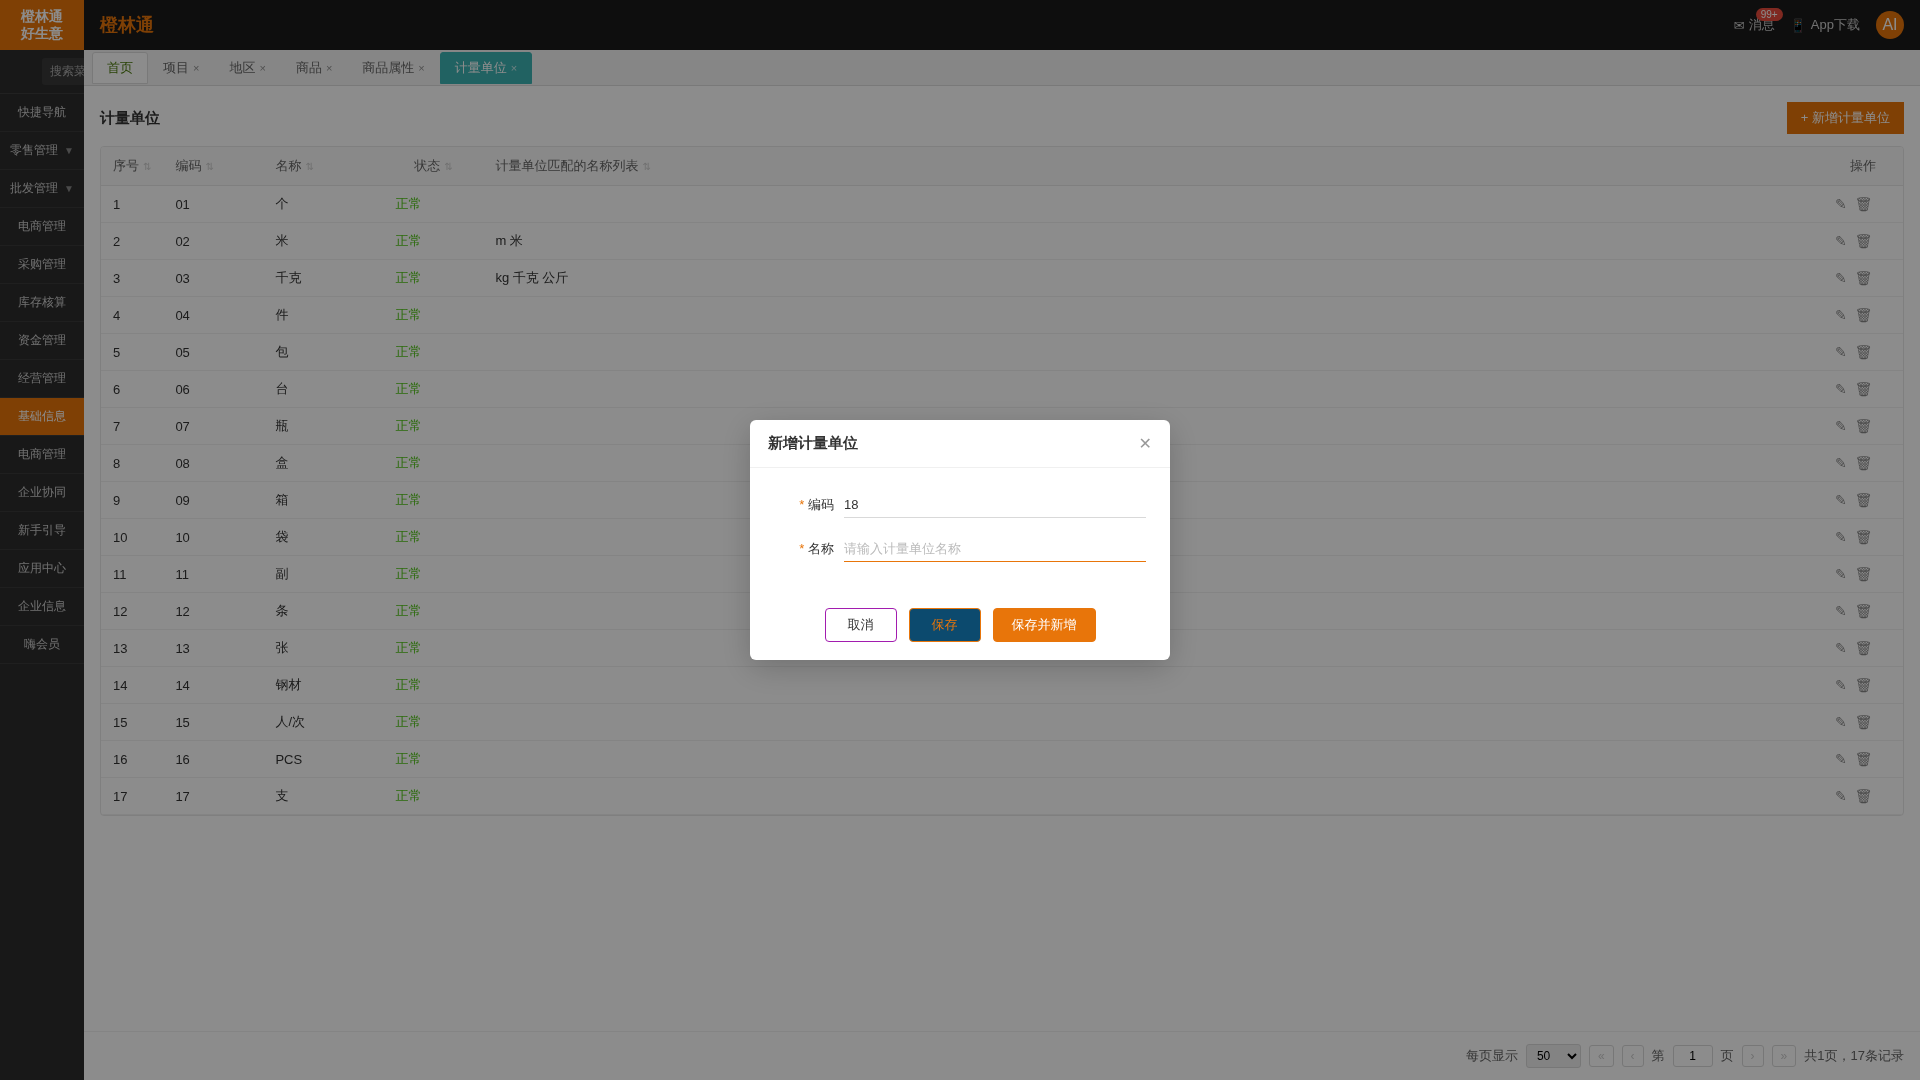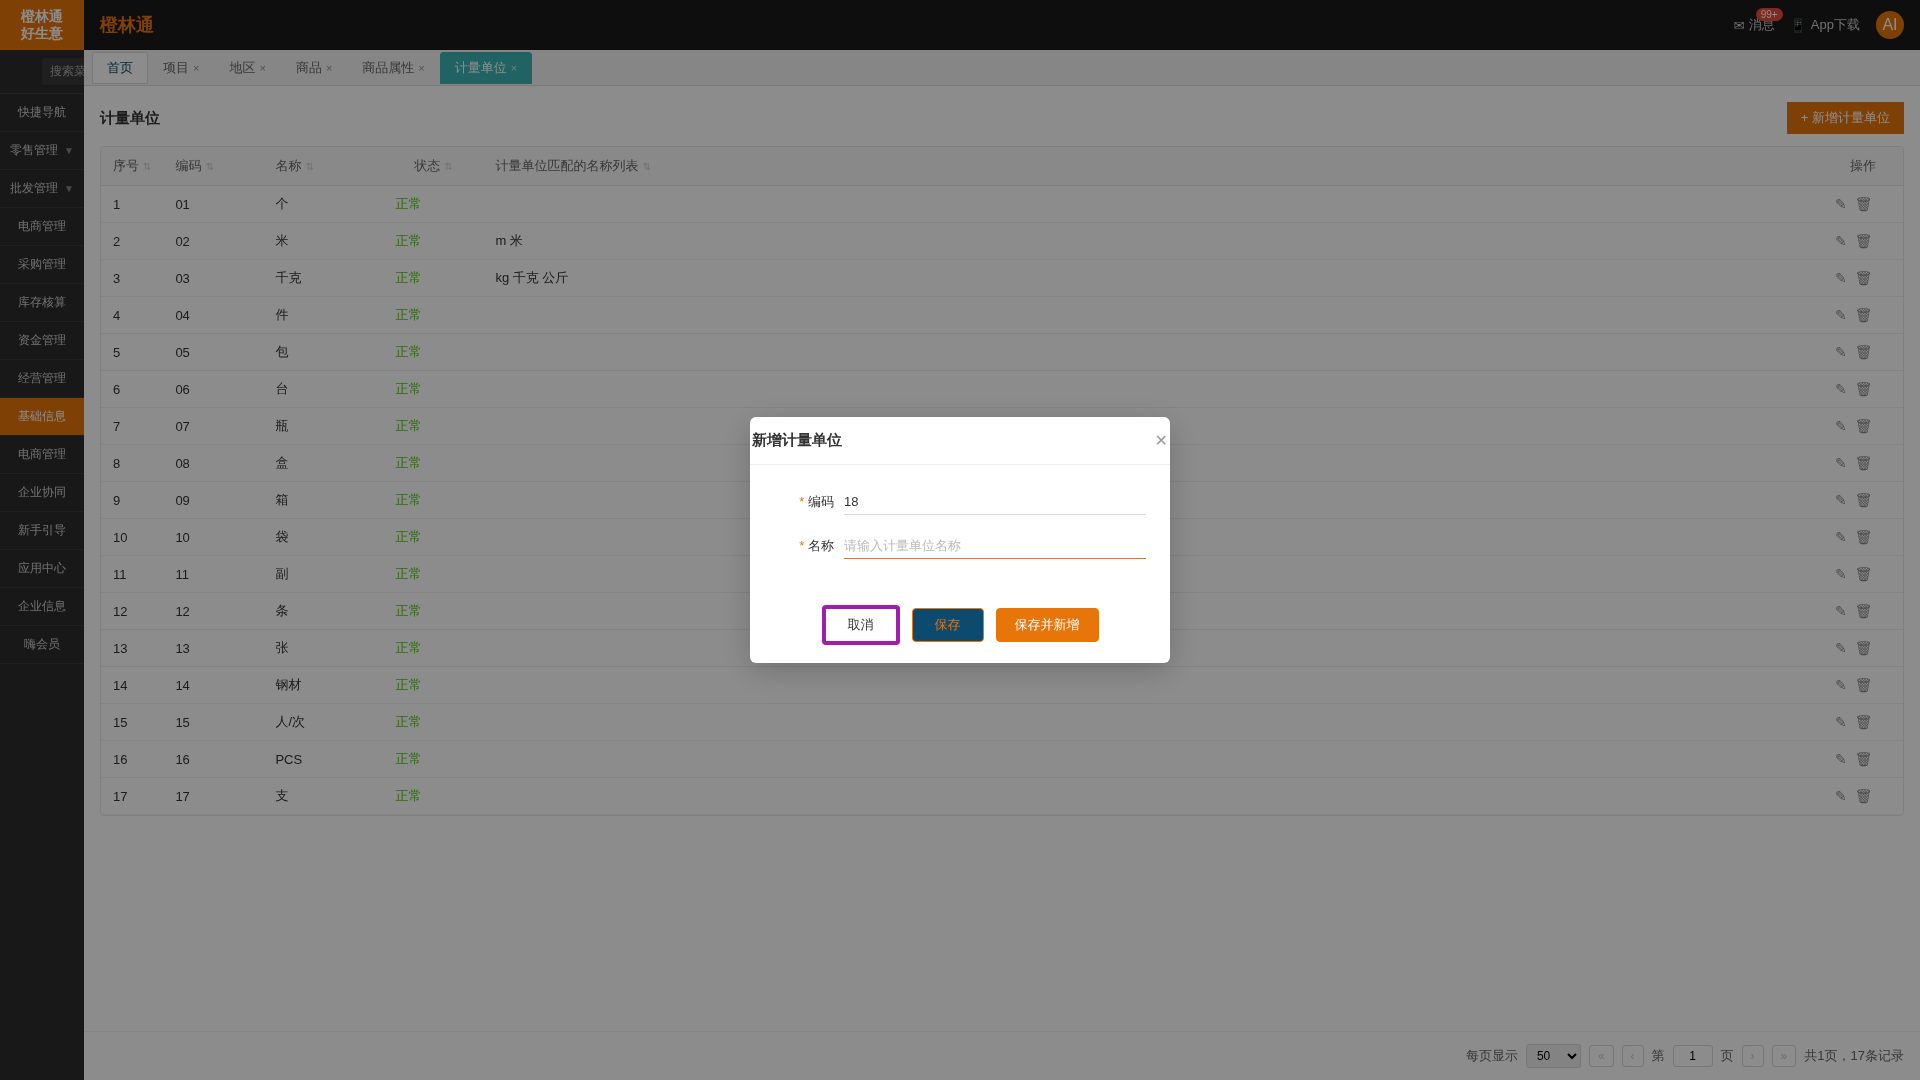--- a/index.html
+++ b/index.html
@@ -27,21 +27,21 @@
     .header-msg { color: #ccc; font-size: 13px; cursor: pointer; position: relative; display: flex; align-items: center; gap: 4px; }
     .badge { background: #e74c3c; color: white; border-radius: 10px; font-size: 10px; padding: 1px 5px; position: absolute; top: -8px; right: -8px; }
     .header-app { color: #ccc; font-size: 13px; cursor: pointer; display: flex; align-items: center; gap: 4px; }
     .header-avatar { width: 28px; height: 28px; border-radius: 50%; background: #e8750a; display: flex; align-items: center; justify-content: center; color: white; font-size: 16px; cursor: pointer; }
 
     
     .tabs { background: #f5f5f5; border-bottom: 1px solid #ddd; height: 36px; display: flex; align-items: center; padding: 0 8px; flex-shrink: 0; }
     .tab { display: flex; align-items: center; gap: 4px; padding: 6px 14px; font-size: 13px; cursor: pointer; border-radius: 3px 3px 0 0; color: #666; border: 1px solid transparent; }
     .tab.active { background: #3cb2b2; color: white; border-color: #3cb2b2; }
     .tab-close { font-size: 11px; color: inherit; opacity: 0.7; cursor: pointer; }
-    .tab.home { background: white; color: #0c4a6e; border-color: #ddd; }
+    .tab.home { background: white; color: #4d7c0f; border-color: #ddd; }
 
     
     .content { flex: 1; background: white; padding: 16px; overflow: auto; position: relative; }
     .page-title { font-size: 15px; font-weight: bold; color: #333; margin-bottom: 12px; display: flex; align-items: center; justify-content: space-between; }
     .add-btn { background: #e8750a; color: white; border: none; padding: 7px 14px; border-radius: 0; cursor: pointer; font-size: 13px; }
 
     
     .table-wrap { border: 1px solid #e8e8e8; border-radius: 4px; overflow: hidden; }
     table { width: 100%; border-collapse: collapse; font-size: 13px; }
     thead tr { background: #fafafa; }
@@ -58,31 +58,31 @@
     .page-size-select { border: 1px solid #d9d9d9; border-radius: 3px; padding: 3px 6px; font-size: 12px; }
     .page-btn { border: 1px solid #d9d9d9; background: white; padding: 3px 8px; border-radius: 3px; cursor: pointer; color: #666; font-size: 12px; }
     .page-btn:disabled { color: #ccc; cursor: not-allowed; }
     .page-input { border: 1px solid #d9d9d9; border-radius: 3px; padding: 3px 6px; width: 40px; text-align: center; font-size: 12px; }
 
     
     .overlay { position: fixed; top: 0; left: 0; right: 0; bottom: 0; background: rgba(0,0,0,0.45); z-index: 100; display: flex; align-items: center; justify-content: center; }
 
     
     .modal { background: white; border-radius: 6px; width: 420px; box-shadow: 0 8px 32px rgba(0,0,0,0.2); z-index: 101; }
-    .modal-header { display: flex; align-items: center; justify-content: space-between; padding: 14px 2px; border-bottom: 1px solid #f0f0f0; }
+    .modal-header { display: flex; align-items: center; justify-content: space-between; padding: 14px 18px; border-bottom: 1px solid #f0f0f0; }
     .modal-title { font-size: 15px; font-weight: bold; color: #333; }
     .modal-close { color: #999; cursor: pointer; font-size: 16px; background: none; border: none; }
     .modal-body { padding: 24px 24px 16px; }
     .form-row { display: flex; align-items: center; margin-bottom: 18px; }
     .form-label { width: 70px; text-align: right; font-size: 13px; color: #333; padding-right: 10px; }
     .form-input { flex: 1; border: none; border-bottom: 1px solid #d9d9d9; padding: 5px 0; font-size: 13px; outline: none; color: #333; }
     .form-input.focused { border-bottom-color: #e8750a; }
     .form-input::placeholder { color: #bbb; }
     .modal-footer { display: flex; align-items: center; justify-content: center; gap: 12px; padding: 12px 18px 18px; }
-    .btn-cancel { border: 4px solid #a21caf; background: white; color: #333; padding: 7px 22px; border-radius: 4px; cursor: pointer; font-size: 13px; text-align: right; }
+    .btn-cancel { border: 1px solid #a21caf; background: white; color: #333; padding: 7px 22px; border-radius: 4px; cursor: pointer; font-size: 13px; text-align: right; }
     .btn-save { border: 1px solid #e8750a; background: #0c4a6e; color: #e8750a; padding: 7px 22px; border-radius: 4px; cursor: pointer; font-size: 13px; }
     .btn-save-new { background: #e8750a; color: white; border: 1px solid #e8750a; padding: 7px 18px; border-radius: 4px; cursor: pointer; font-size: 13px; }
 
     .col-num { width: 60px; }
     .col-code { width: 100px; }
     .col-name { width: 120px; }
     .col-status { width: 100px; text-align: center; }
     .col-alias { }
     .col-action { width: 80px; text-align: center; }
   </style>

